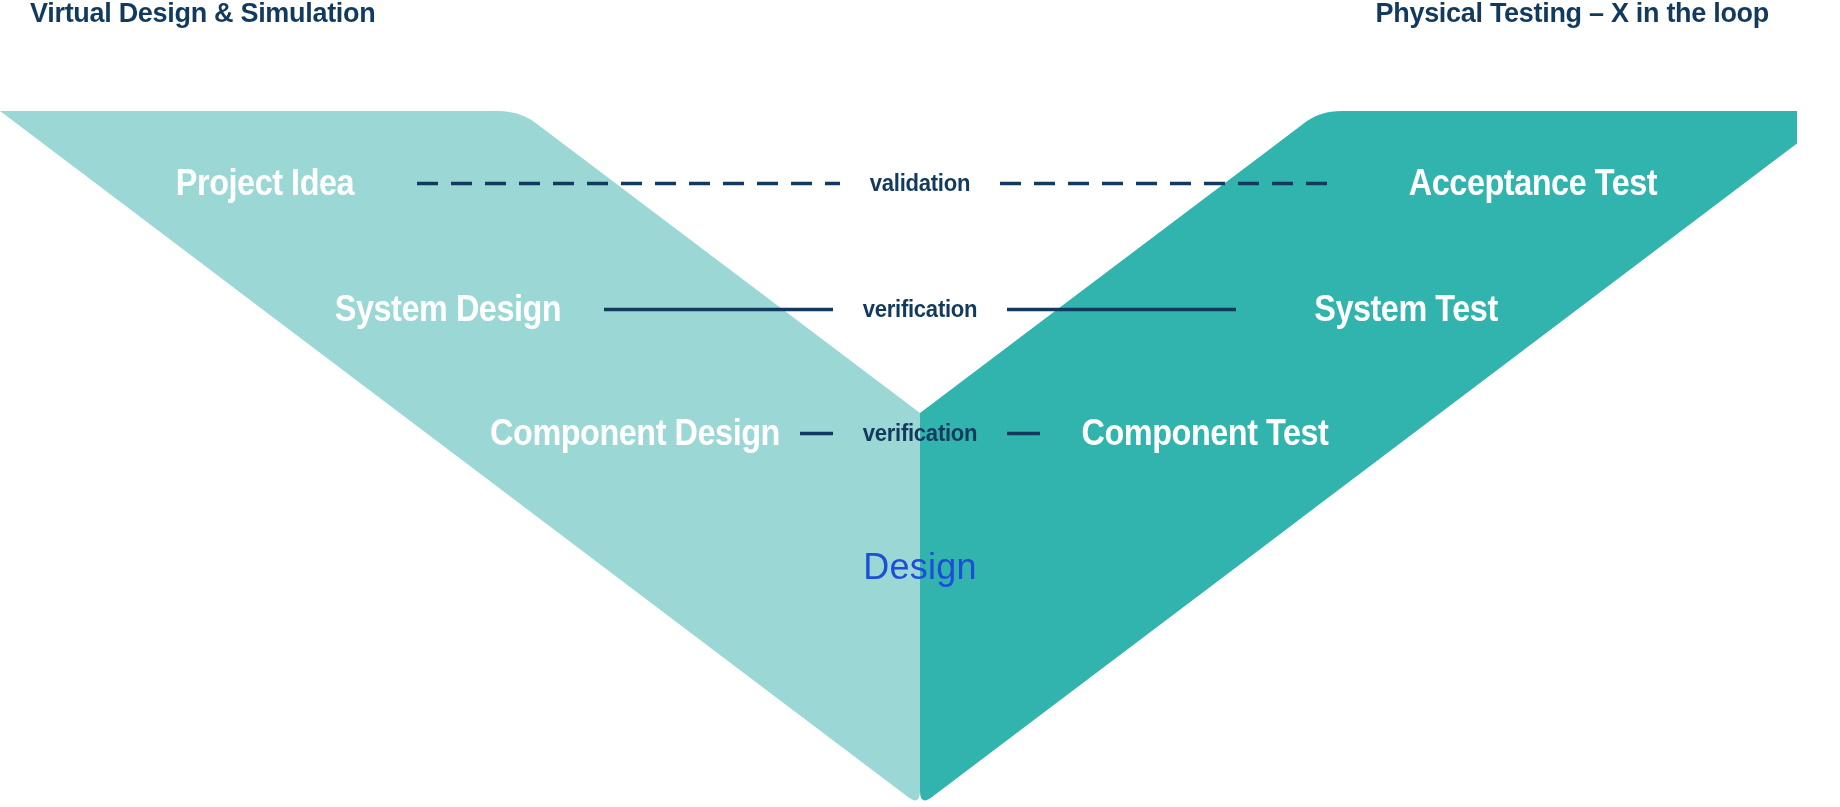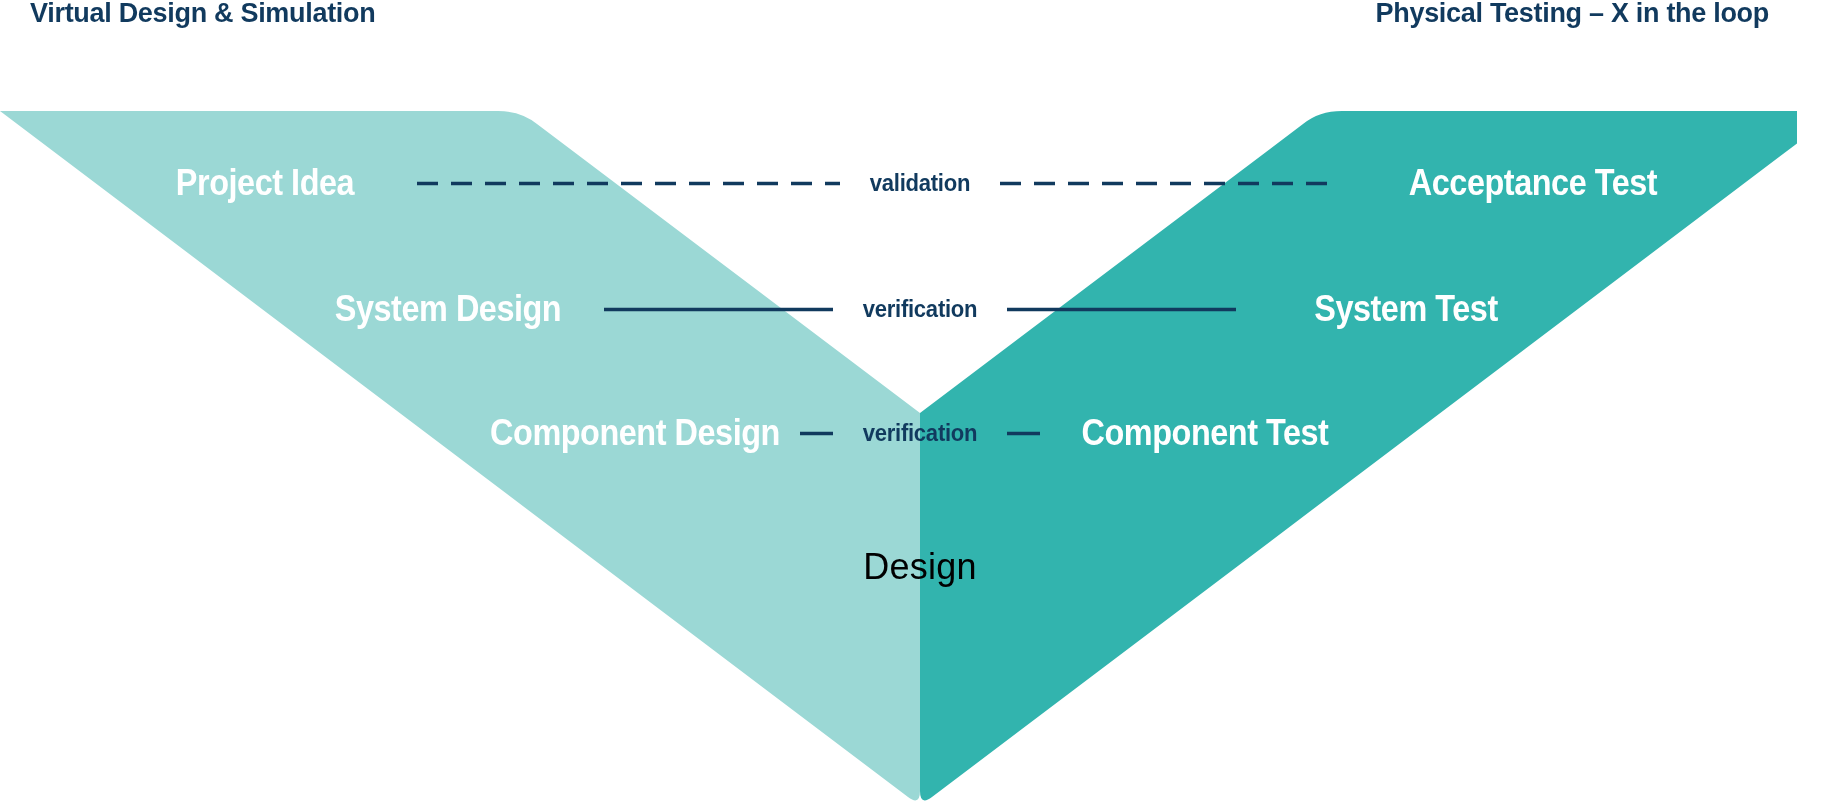--- a/index.html
+++ b/index.html
@@ -23,21 +23,21 @@
     font-size:36px;font-weight:bold;color:#ffffff;
     letter-spacing:-0.5px;white-space:nowrap;
   }
   .conn-label{
     position:absolute;transform:translate(-50%,-50%) scaleX(0.92);
     font-size:24px;font-weight:bold;color:#113A5E;
     letter-spacing:-0.3px;white-space:nowrap;
   }
   .apex-label{
     position:absolute;transform:translate(-50%,-50%);
-    font-size:36px;font-weight:400;color:#000000;
+    font-size:36px;font-weight:400;color:#1d4ed8;
     letter-spacing:0.2px;white-space:nowrap;
   }
   .dashed-line{stroke:#113A5E;stroke-width:3.5;stroke-dasharray:21 13;}
   .solid-line{stroke:#113A5E;stroke-width:3.5;}
 </style>
 </head>
 <body>
 
 <div class="canvas">
 

